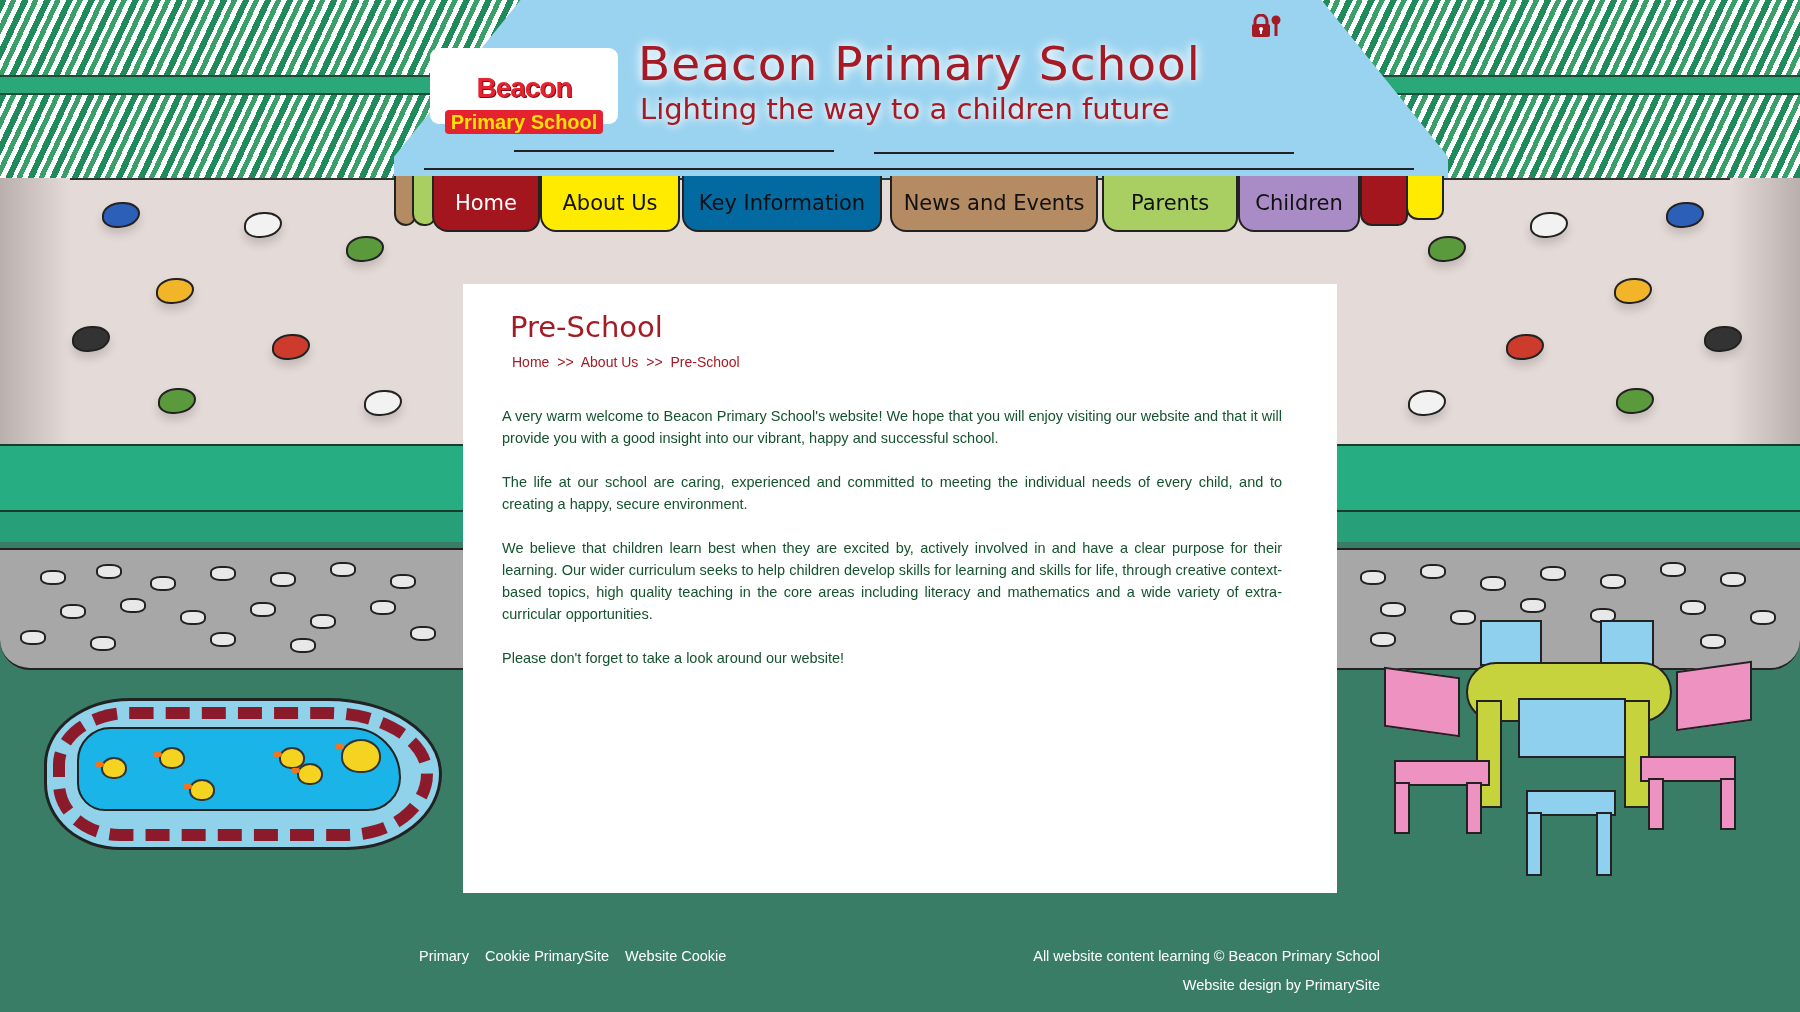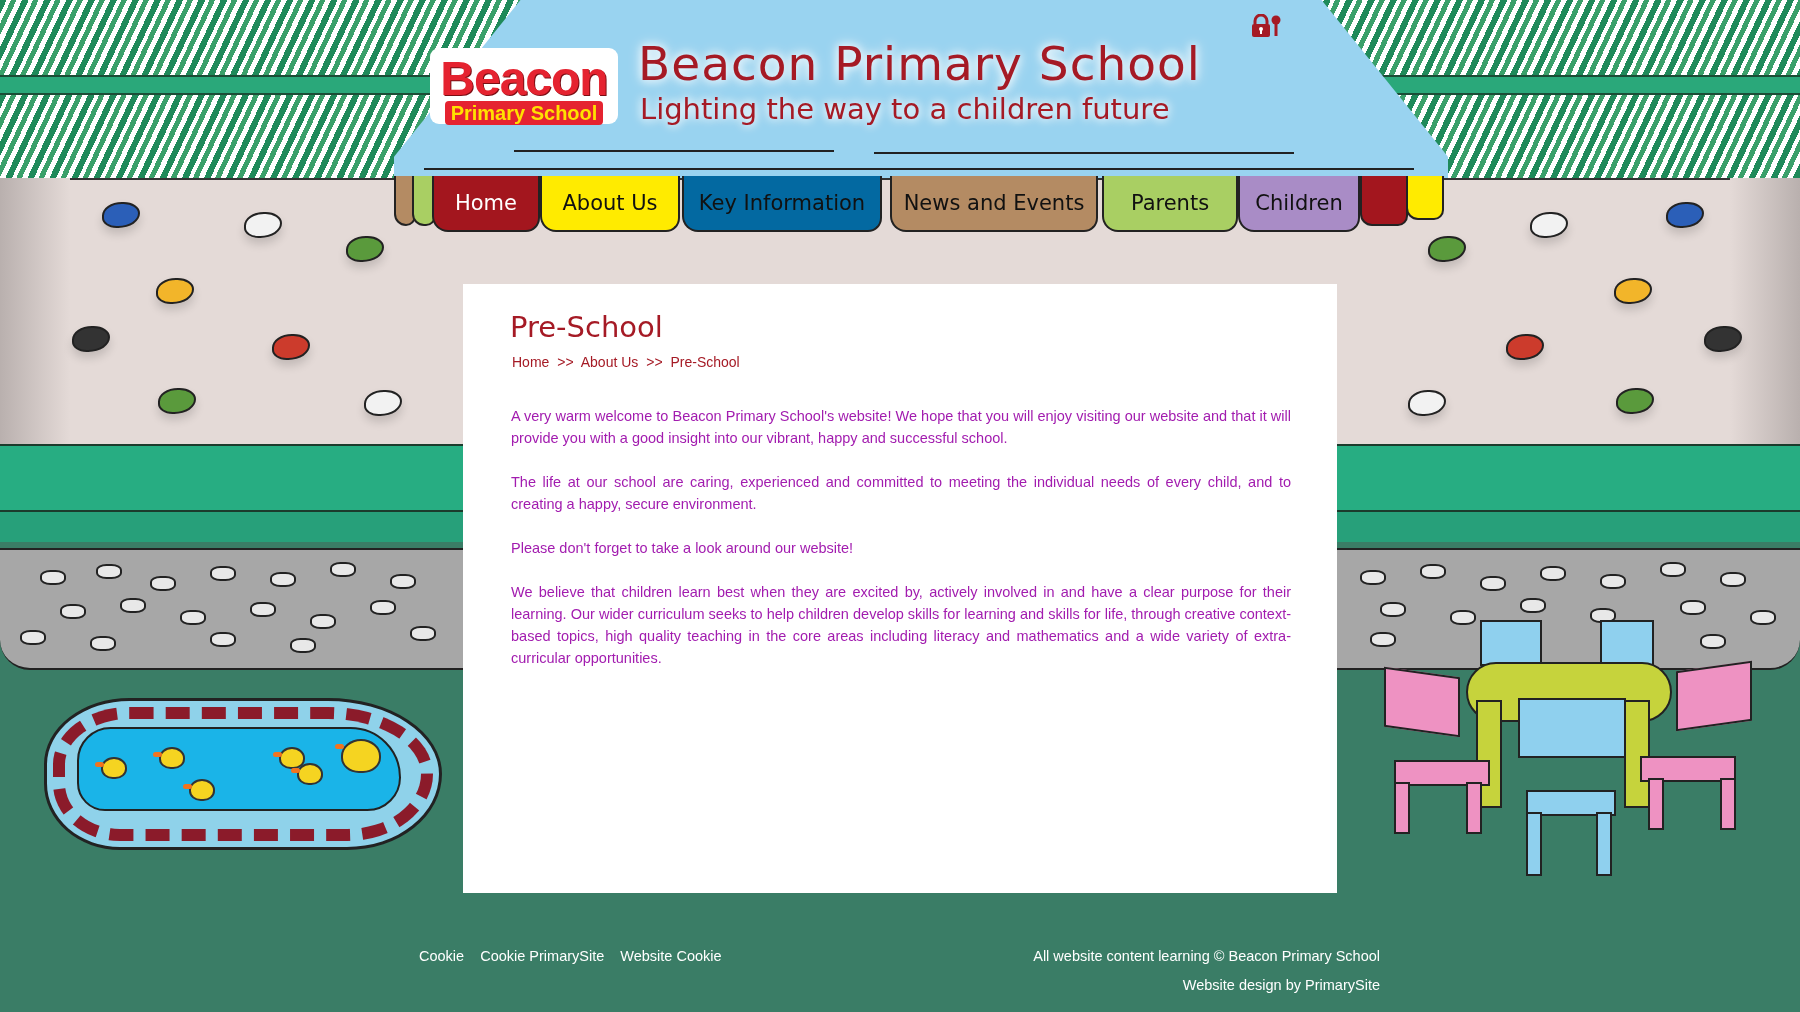--- a/index.html
+++ b/index.html
@@ -30,37 +30,37 @@
   .table-top{position:absolute;left:1466px;top:662px;width:202px;height:56px;background:#c6d33c;border:2px solid #222;border-radius:40px;}
   .table-leg{position:absolute;width:22px;height:104px;background:#c6d33c;border:2px solid #222;}
   .chair-back{position:absolute;border:2px solid #222;}
   .chair-seat{position:absolute;border:2px solid #222;}
   .chair-leg{position:absolute;width:12px;border:2px solid #222;}
   
   .roof{position:absolute;left:394px;top:0;width:1054px;height:178px;background:#99d3f0;clip-path:polygon(12% 0,88% 0,100% 88%,100% 100%,0 100%,0 88%);}
   .roof-line{position:absolute;height:2px;background:#222;}
   
   .logo{position:absolute;left:430px;top:48px;width:188px;height:76px;background:#fff;border-radius:9px;text-align:center;}
-  .logo-main{display:block;font-family:"Liberation Sans",sans-serif;font-weight:bold;font-size:48px;line-height:40px;color:#e52330;margin-top:11px;letter-spacing:-1px;text-shadow:1px 1px 0 #7a0e14;}
+  .logo-main{display:block;font-family:"Liberation Sans",sans-serif;font-weight:bold;font-size:28px;line-height:40px;color:#e52330;margin-top:20px;letter-spacing:-1px;text-shadow:1px 1px 0 #7a0e14;}
   .logo-sub{display:inline-block;background:#e52330;color:#ffe100;font-weight:bold;font-size:20px;line-height:24px;padding:0 6px;border-radius:4px;margin-top:2px;}
   .site-title{position:absolute;left:638px;top:36px;font-family:"DejaVu Sans",sans-serif;font-size:47px;color:#a51a25;text-shadow:0 0 8px #fff,0 0 14px #fff;letter-spacing:1px;}
   .site-tagline{position:absolute;left:640px;top:92px;font-family:"DejaVu Sans",sans-serif;font-size:29px;color:#a51a25;text-shadow:0 0 8px #fff,0 0 12px #fff;}
   .login-icon{position:absolute;left:1251px;top:14px;width:30px;height:24px;cursor:pointer;}
   
   .nav{position:absolute;left:394px;top:176px;width:1054px;height:64px;}
   .nav-deco{position:absolute;top:0;height:48px;border:2px solid #222;border-top:none;border-radius:0 0 10px 12px;}
   .nav-item{position:absolute;top:0;height:54px;display:flex;align-items:center;justify-content:center;font-family:"DejaVu Sans",sans-serif;font-size:21px;color:#111;border:2px solid #222;border-top:none;border-radius:0 0 14px 16px;cursor:pointer;}
   .nav-item.active{color:#fff;}
   
   .content{position:absolute;left:463px;top:284px;width:874px;height:609px;background:#fff;}
   .page-title{position:absolute;left:47px;top:26px;font-family:"DejaVu Sans",sans-serif;font-size:29px;color:#a51a25;}
   .breadcrumb{position:absolute;left:49px;top:70px;font-size:14px;color:#a51a25;}
   .breadcrumb a{color:#a51a25;text-decoration:none;cursor:pointer;}
   .crumb-sep{margin:0 4px;}
-  .body-text{position:absolute;left:48px;top:121px;width:780px;font-size:14.5px;line-height:22px;color:#a21caf;text-align:justify;}
+  .body-text{position:absolute;left:39px;top:121px;width:780px;font-size:14.5px;line-height:22px;color:#14532d;text-align:justify;}
   .body-text p{margin:0 0 22px 0;}
   
   .footer-links{position:absolute;left:419px;top:948px;font-size:14.5px;color:#fff;}
   .footer-links a{color:#fff;text-decoration:none;margin-right:12px;cursor:pointer;}
   .footer-copy{position:absolute;right:420px;top:948px;font-size:14.5px;color:#fff;text-align:right;}
   .footer-credit{position:absolute;right:420px;top:977px;font-size:14.5px;color:#fff;text-align:right;}
   .footer-credit a{color:#fff;text-decoration:none;cursor:pointer;}
 </style>
 </head>
 <body>
@@ -218,28 +218,28 @@
   <div class="breadcrumb">
     <a>Home</a>
     <span class="crumb-sep">&gt;&gt;</span>
     <a>About Us</a>
     <span class="crumb-sep">&gt;&gt;</span>
     <a>Pre-School</a>
   </div>
   <div class="body-text">
     <p>A very warm welcome to Beacon Primary School's website! We hope that you will enjoy visiting our website and that it will provide you with a good insight into our vibrant, happy and successful school.</p>
     <p>The life at our school are caring, experienced and committed to meeting the individual needs of every child, and to creating a happy, secure environment.</p>
+    <p>We believe that children learn best when they are excited by,  actively involved in and have a clear purpose for their learning. Our wider curriculum seeks to help children develop skills for learning and skills for life, through creative context-based topics, high quality teaching in the core areas including literacy and mathematics and a wide variety of extra-curricular opportunities.</p>
     <p>Please don't forget to take a look around our website!</p>
-    <p>We believe that children learn best when they are excited by,  actively involved in and have a clear purpose for their learning. Our wider curriculum seeks to help children develop skills for learning and skills for life, through creative context-based topics, high quality teaching in the core areas including literacy and mathematics and a wide variety of extra-curricular opportunities.</p>
   </div>
 </main>
 
 <footer>
   <div class="footer-links">
-    <a>Cookie</a>
+    <a>Primary</a>
     <a>Cookie PrimarySite</a>
     <a>Website Cookie</a>
   </div>
   <div class="footer-copy">All website content learning © Beacon Primary School</div>
   <div class="footer-credit">
     <span>Website design by </span><a>PrimarySite</a>
   </div>
 </footer>
 
 </body></html>

